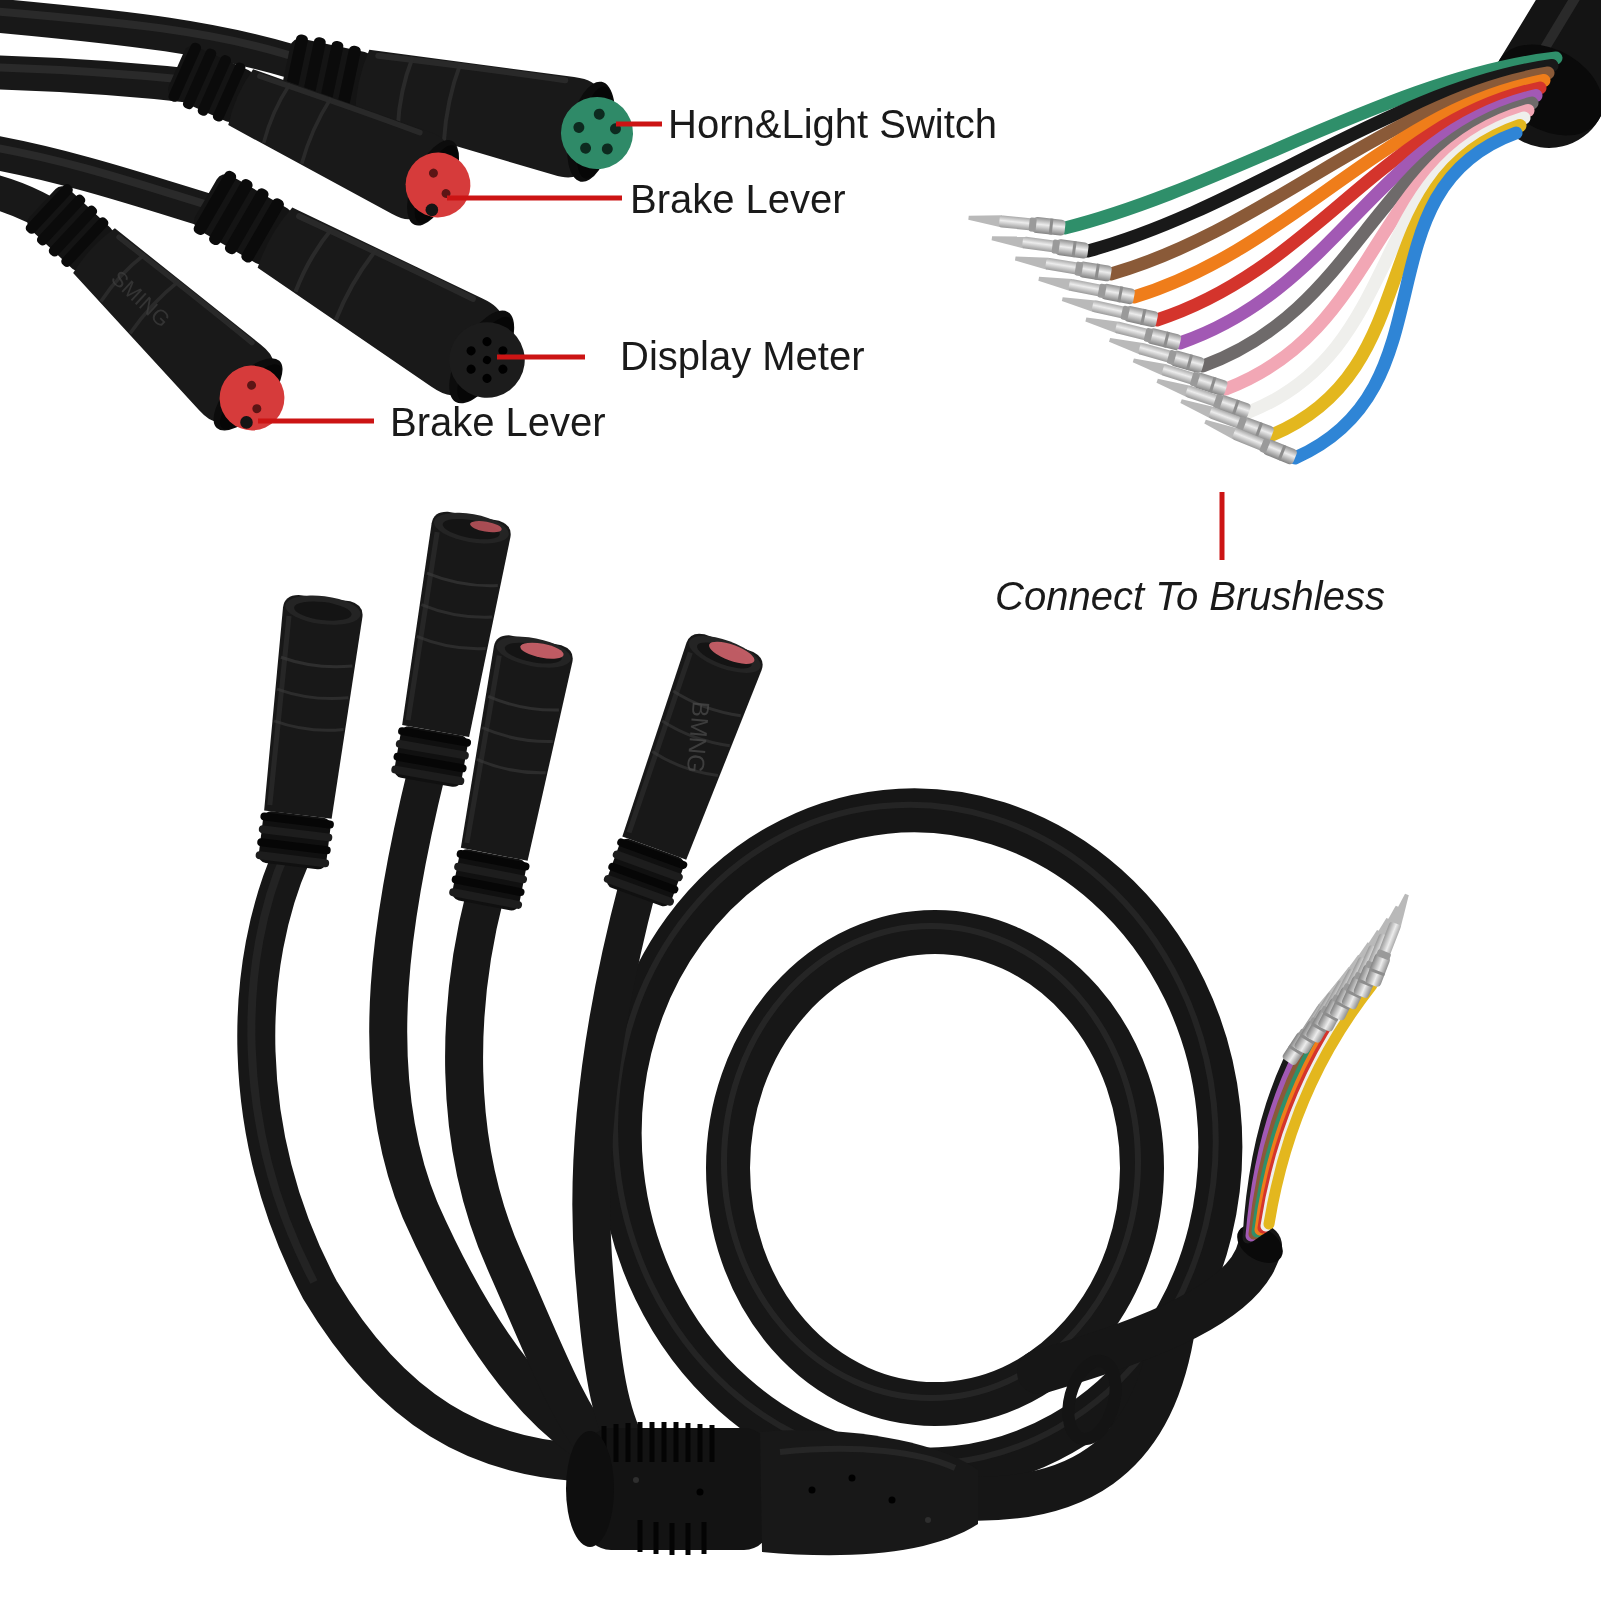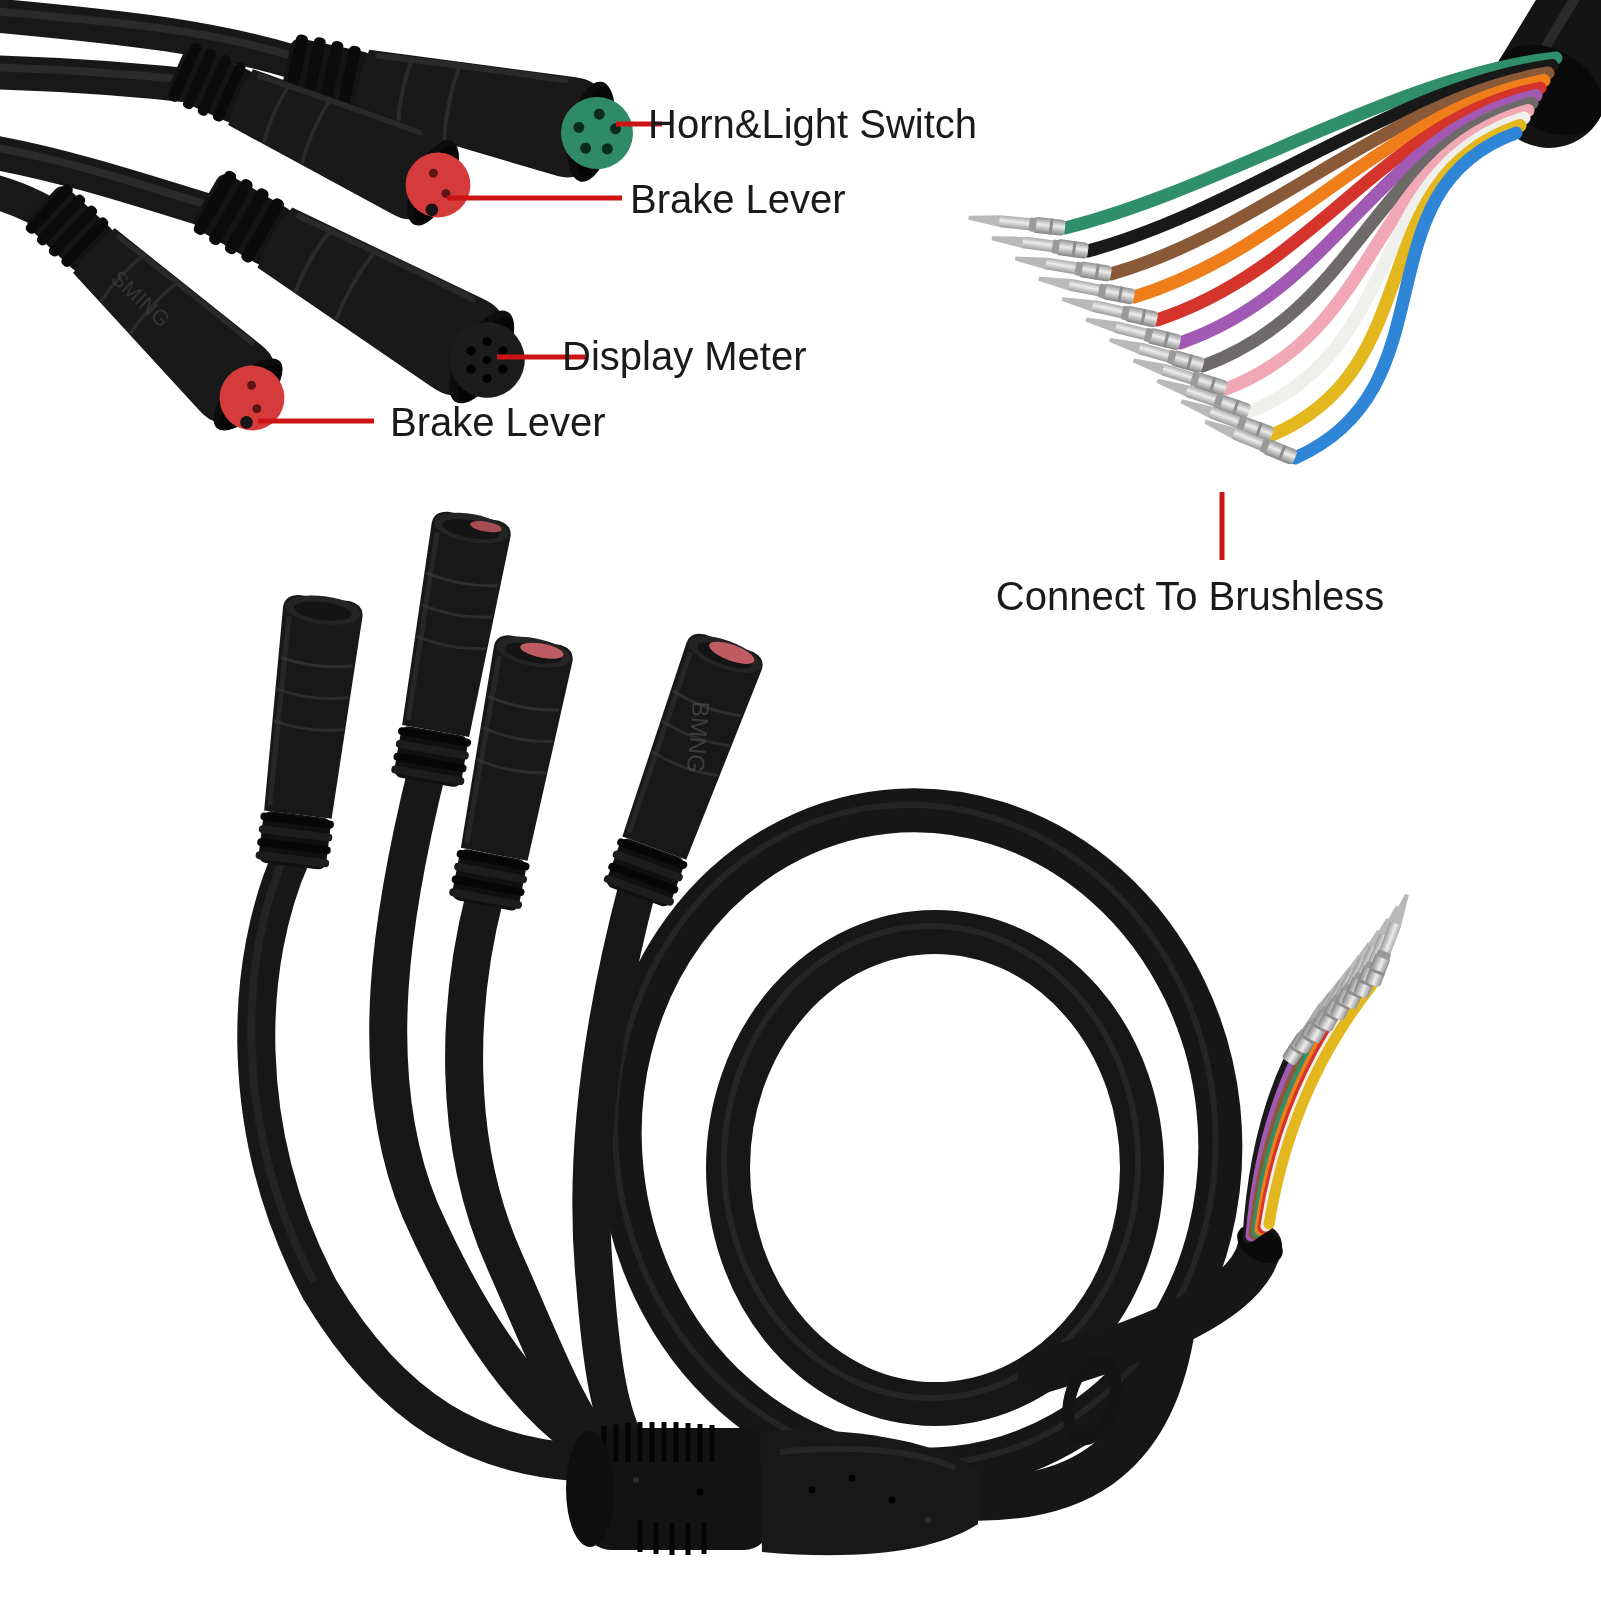--- a/index.html
+++ b/index.html
@@ -1,21 +1,21 @@
 <!DOCTYPE html>
 <html><head>
 <meta charset="utf-8">
 <style>
   html,body{margin:0;padding:0;background:#fff;}
   #canvas{position:relative;width:1601px;height:1601px;background:#ffffff;overflow:hidden;
           font-family:"Liberation Sans", sans-serif;}
   #art{position:absolute;left:0;top:0;}
   .callout-label{position:absolute;color:#1a1a1a;font-size:40px;white-space:nowrap;letter-spacing:0px;}
   .controller-label{position:absolute;left:985px;top:570px;width:410px;text-align:center;
-          color:#1a1a1a;font-size:40px;line-height:53px;}
+          color:#1a1a1a;font-size:40px;line-height:53px;font-style:italic;}
 </style>
 </head>
 <body>
 
 <div id="canvas">
 
 <svg id="art" width="1601" height="1601" viewBox="0 0 1601 1601">
   <defs>
     <linearGradient id="pinGrad" x1="0" y1="-9" x2="0" y2="9" gradientUnits="userSpaceOnUse">
       <stop offset="0" stop-color="#848484"></stop>
@@ -236,21 +236,21 @@
         <use href="#pin-shape" transform="translate(1324,1029) rotate(117.9)"></use>
         <use href="#pin-shape" transform="translate(1336,1018) rotate(116.2)"></use>
         <use href="#pin-shape" transform="translate(1348,1007) rotate(114.5)"></use>
         <use href="#pin-shape" transform="translate(1360,996) rotate(112.8)"></use>
         <use href="#pin-shape" transform="translate(1372,985) rotate(111.1)"></use>
       </g>
     </g>
   </g>
 </svg>
 
-<div class="callout-label" style="left:648px;top:102px;text-align:center;">Horn&amp;Light Switch</div>
+<div class="callout-label" style="left:668px;top:102px;text-align:center;">Horn&amp;Light Switch</div>
 <div class="callout-label" style="left:630px;top:177px;">Brake Lever</div>
-<div class="callout-label" style="left:562px;top:334px;">Display Meter</div>
+<div class="callout-label" style="left:620px;top:334px;">Display Meter</div>
 <div class="callout-label" style="left:390px;top:400px;">Brake Lever</div>
 <div class="controller-label">
   <div>Connect To Brushless</div>
 </div>
 
 </div>
 
 </body></html>

